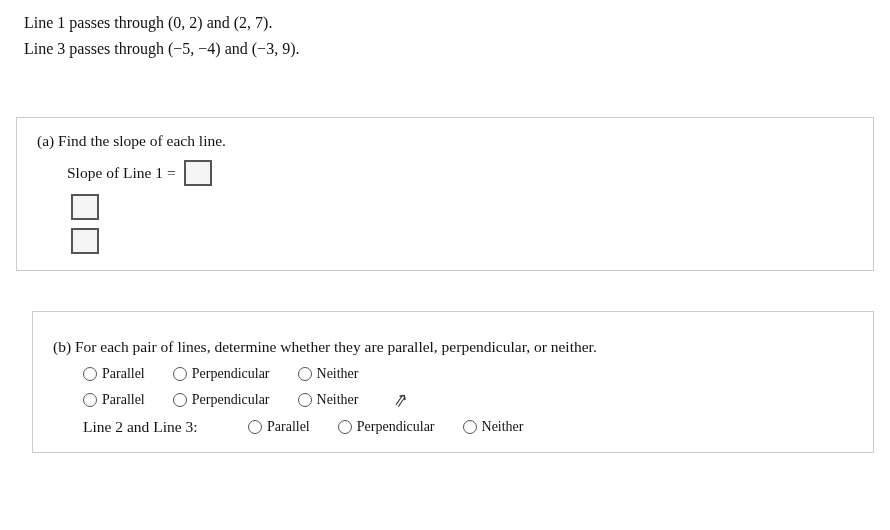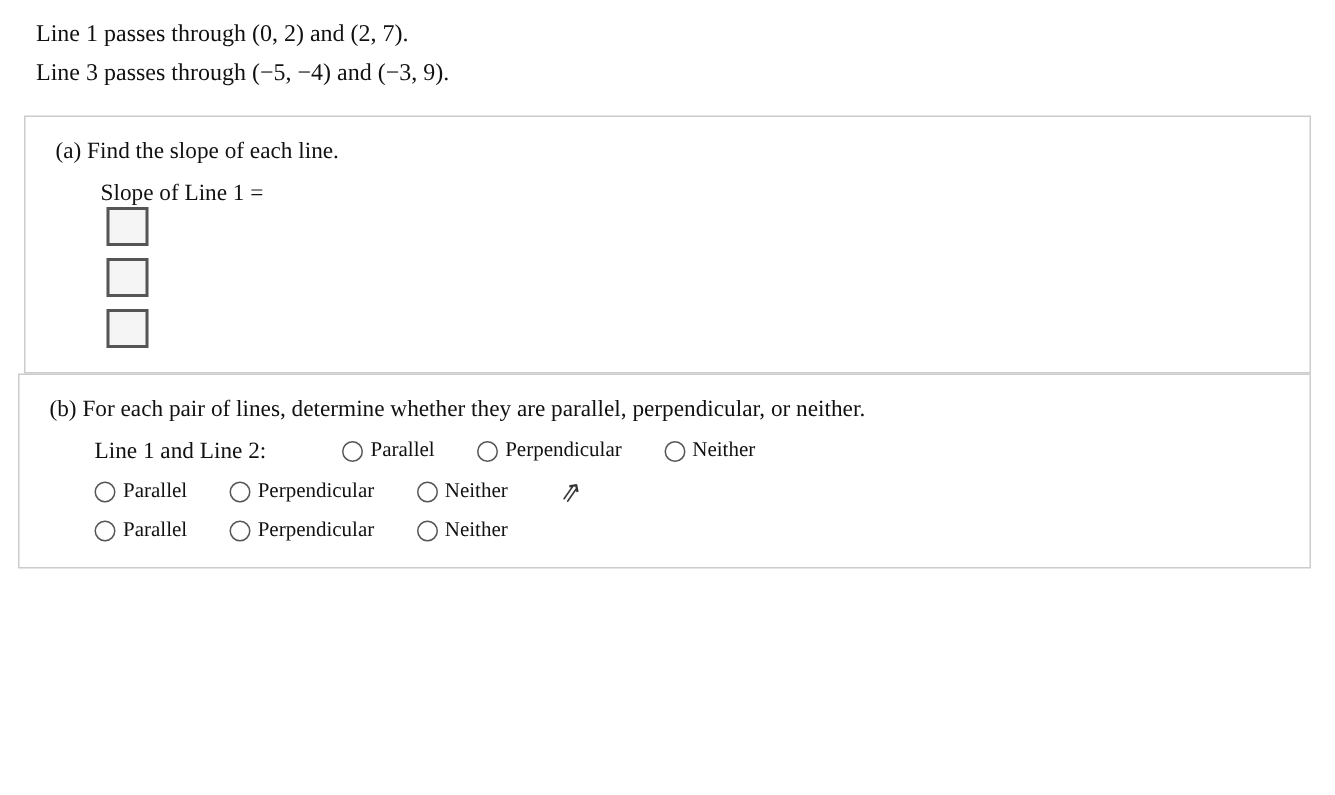--- a/index.html
+++ b/index.html
@@ -12,20 +12,21 @@
       color: #111;
       overflow: hidden;
     }
 
     .page-container {
       width: 890px;
       height: 530px;
       padding: 0;
       display: flex;
       flex-direction: column;
+      gap: 40px;
     }
 
     .header-section {
       padding: 10px 24px 6px 24px;
       line-height: 1.6;
     }
 
     .header-section p {
       font-size: 16px;
       line-height: 1.65;
@@ -37,46 +38,45 @@
       padding: 14px 36px 16px 20px;
     }
 
     .part-label {
       font-size: 15.5px;
       margin-bottom: 10px;
     }
 
     .slope-row {
       display: flex;
-      align-items: flex-start;
+      align-items: center;
       margin-bottom: 8px;
       font-size: 15.5px;
       margin-left: 30px;
-      flex-direction: column;
     }
 
     .slope-row:last-child {
       margin-bottom: 0;
     }
 
     .slope-input {
       display: inline-block;
       width: 28px;
       height: 26px;
       border: 2px solid #555;
       background: #f5f5f5;
       margin-left: 4px;
       vertical-align: middle;
     }
 
     .part-b-box {
       border: 1px solid #ccc;
       border-top: 1px solid #ccc;
-      margin: 0 16px 0 12px;
-      padding: 14px 20px 16px 20px;
+      margin: 0 16px 0 32px;
+      padding: 26px 20px 16px 20px;
     }
 
     .pair-row {
       display: flex;
       align-items: center;
       margin-bottom: 7px;
       font-size: 15.5px;
       margin-left: 30px;
       gap: 0;
     }
@@ -153,21 +153,20 @@
 
     <div class="slope-row">
       <span class="slope-input"></span>
     </div>
   </div>
 
   <div class="part-b-box">
     <div class="part-label">(b) For each pair of lines, determine whether they are parallel, perpendicular, or neither.</div>
 
     <div class="pair-row">
-      <span class="pair-label">Line 1 and Line 2:</span>
       <div class="radio-group">
         <label class="radio-option">
           <span class="radio-circle"></span>
           <span>Parallel</span>
         </label>
         <label class="radio-option">
           <span class="radio-circle"></span>
           <span>Perpendicular</span>
         </label>
         <label class="radio-option">
@@ -189,20 +188,21 @@
         </label>
         <label class="radio-option">
           <span class="radio-circle"></span>
           <span>Neither</span>
         </label>
       </div>
       <span class="cursor-arrow">⇗</span>
     </div>
 
     <div class="pair-row">
+      <span class="pair-label">Line 2 and Line 3:</span>
       <div class="radio-group">
         <label class="radio-option">
           <span class="radio-circle"></span>
           <span>Parallel</span>
         </label>
         <label class="radio-option">
           <span class="radio-circle"></span>
           <span>Perpendicular</span>
         </label>
         <label class="radio-option">

